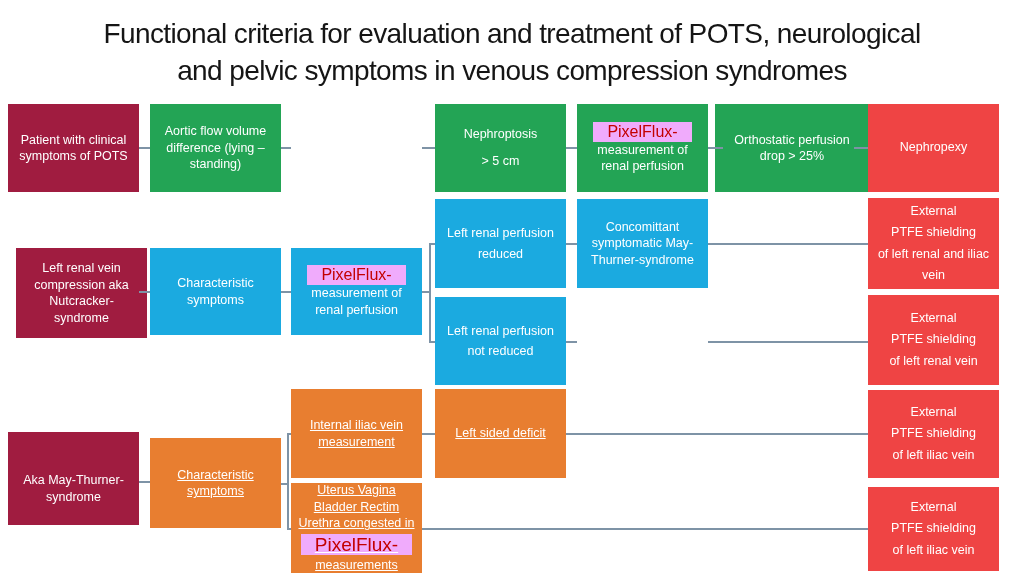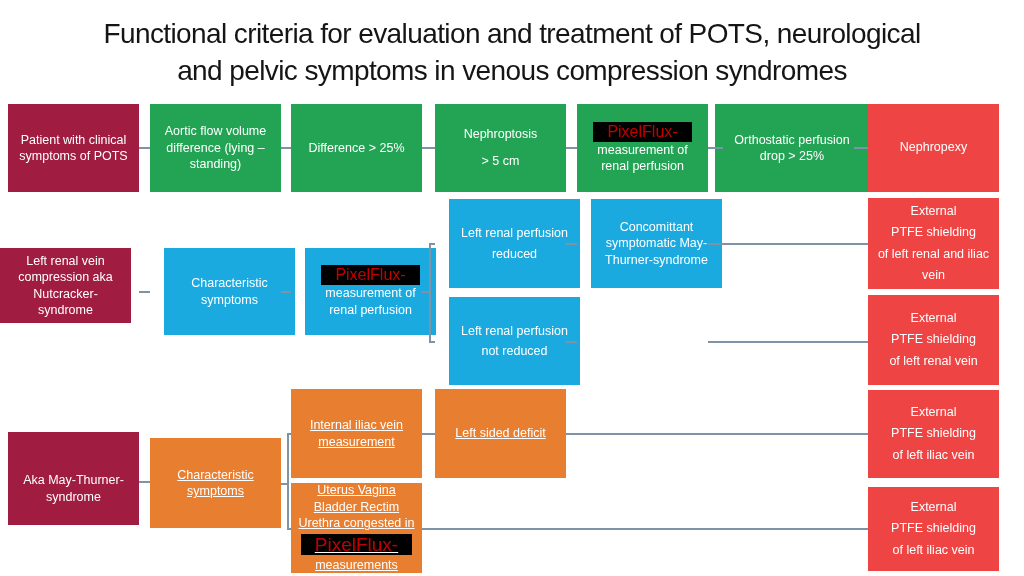--- a/index.html
+++ b/index.html
@@ -13,29 +13,29 @@
     letter-spacing:-0.6px;white-space:pre-line;
   }
   .box{
     position:absolute;box-sizing:border-box;
     display:flex;flex-direction:column;align-items:center;justify-content:center;
     text-align:center;color:#ffffff;font-size:12.5px;line-height:1.32;padding:2px;
   }
   .box span{white-space:pre-line;display:block;}
   .crimson{background:#A01C40;}
   .green{background:#23A455;}
-  .blue{background:#1BAAE0;margin-left:14px;}
+  .blue{background:#1BAAE0;}
   .orange{background:#E87E30;text-decoration:underline;}
   .purple{background:#ef4444;}
   .purple span{line-height:1.72;}
   .lh-med span{line-height:1.62;}
   .lh-wide span{line-height:2.15;}
   .para2{margin-top:20px;}
   .hl{
-    background:#000000;color:#C30000;padding:0 14px;
+    background:#f0abfc;color:#C30000;padding:0 14px;
     white-space:pre-line;display:block;
   }
   .hl.med{font-size:16px;line-height:1.25;}
   .hl.big{font-size:19px;line-height:1.12;margin:2px 0;}
   .hline,.vline{position:absolute;background:#7E93A6;}
   .hline{height:1.5px;}
   .vline{width:1.5px;}
 </style>
 </head>
 <body>
@@ -47,41 +47,38 @@
 
   <div class="box crimson" style="left:8px;top:104px;width:131px;height:88px">
     <span>Patient with clinical
 symptoms of POTS</span>
   </div>
   <div class="box green" style="left:150px;top:104px;width:131px;height:88px">
     <span>Aortic flow volume
 difference (lying –
 standing)</span>
   </div>
-  <div class="box green" style="left:291px;top:104px;width:131px;height:88px">
-    <span>Difference &gt; 25%</span>
-  </div>
   <div class="box green lh-wide" style="left:435px;top:104px;width:131px;height:88px">
     <span>Nephroptosis
 &gt; 5 cm</span>
   </div>
   <div class="box green" style="left:577px;top:104px;width:131px;height:88px">
     <span class="hl med">PixelFlux-</span>
     <span>measurement of
 renal perfusion</span>
   </div>
   <div class="box green" style="left:715px;top:104px;width:154px;height:88px">
     <span>Orthostatic perfusion
 drop &gt; 25%</span>
   </div>
   <div class="box purple" style="left:868px;top:104px;width:131px;height:88px">
     <span>Nephropexy</span>
   </div>
 
-  <div class="box crimson" style="left:0;top:248px;width:131px;height:75px">
+  <div class="box crimson" style="left:16px;top:248px;width:131px;height:90px">
     <span>Left renal vein
 compression aka
 Nutcracker-
 syndrome</span>
   </div>
   <div class="box blue" style="left:150px;top:248px;width:131px;height:87px">
     <span>Characteristic
 symptoms</span>
   </div>
   <div class="box blue" style="left:291px;top:248px;width:131px;height:87px">

